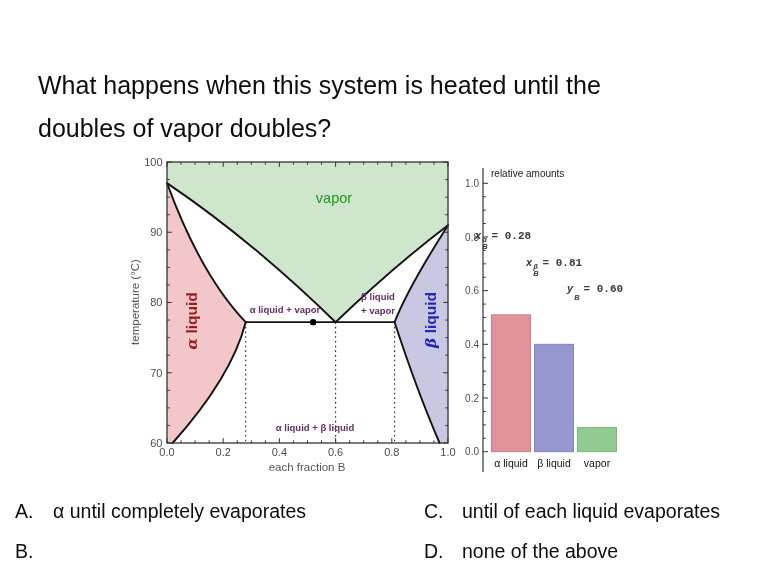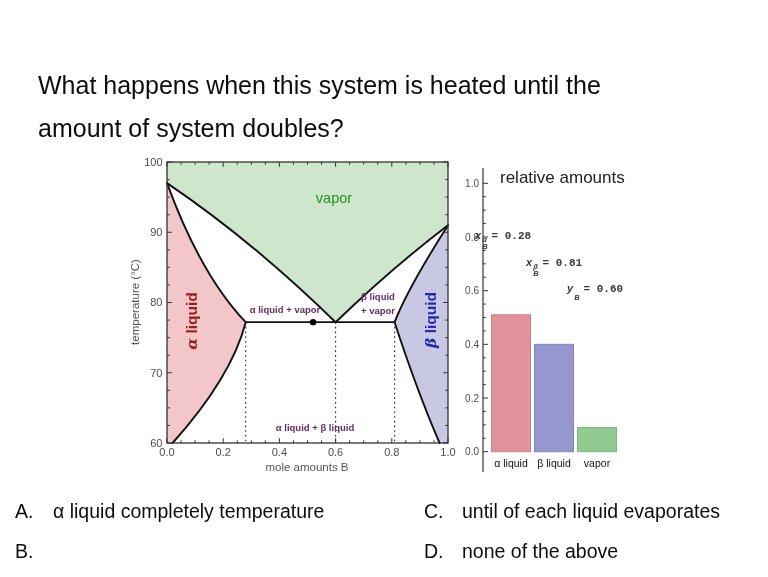--- a/index.html
+++ b/index.html
@@ -17,21 +17,21 @@
   .lbl-small{font-size:9.5px;font-weight:600;}
   .lbl-av{left:285px;top:269px;}
   .lbl-bv{left:378px;top:264px;text-align:center;line-height:14px;}
   .lbl-ab{left:315px;top:387px;}
   .axis-label{position:absolute;color:#555;font-size:11.5px;white-space:nowrap;}
   .ylab{left:135px;top:262px;transform:translate(-50%,-50%) rotate(-90deg);}
   .xlab{left:307px;top:427px;transform:translate(-50%,-50%);}
   
   .bc-wrap{position:absolute;left:455px;top:120px;width:250px;height:330px;}
   #bc-svg{position:absolute;left:0;top:0;width:250px;height:330px;}
-  .bc-title{position:absolute;left:45px;top:8px;font-size:17px;color:#222;}
+  .bc-title{position:absolute;left:36px;top:8px;font-size:10px;color:#222;}
   .bc-anno{position:absolute;font-size:11px;font-weight:700;color:#3a3a3a;white-space:nowrap;font-style:italic;}
   .bc-anno .ss{display:inline-flex;flex-direction:column;align-items:flex-start;
                font-size:7.5px;line-height:6.8px;vertical-align:-3px;margin-left:1px;}
   .bc-anno .rhs{font-style:normal;margin-left:4px;font-family:Liberation Mono, monospace;}
   .anno-1{left:20px;top:69px;}
   .anno-2{left:71px;top:96px;}
   .anno-3{left:112px;top:122px;}
   .bc-cat{position:absolute;top:297px;transform:translateX(-50%);font-size:10.5px;color:#111;white-space:nowrap;text-align:right;}
   .cat-0{left:56px;} .cat-1{left:99px;} .cat-2{left:142px;}
   
@@ -40,21 +40,21 @@
   .opt-a{left:15px;top:460px;} .opt-b{left:15px;top:500px;}
   .opt-c{left:424px;top:460px;} .opt-d{left:424px;top:500px;}
 </style>
 </head>
 <body>
 
 <div class="slide">
 
   <div class="qtitle">
     <div>What happens when this system is heated until the</div>
-    <div>amount of system doubles?</div>
+    <div>doubles of vapor doubles?</div>
   </div>
 
   <div class="pd-wrap">
     <svg id="pd-svg" viewBox="0 0 350 330">
       <g id="pd-fill">
           <path d="M49,12 L330,12 L330.0,75.2 Q273.8,118.1 217.6,172.2 Q133.3,90.0 49.0,33.1 Z" fill="#cde6cc"></path>
           <path d="M49.0,33.1 Q82.7,125.1 127.7,172.2 Q113.6,227.0 54.6,293.0 L49,293 Z" fill="#f3c7ca"></path>
           <path d="M330.0,75.2 Q289.3,139.2 276.6,172.2 Q299.1,241.0 321.6,293.0 L330,293 Z" fill="#c8c8e3"></path>
         </g>
       <g id="pd-curve">
@@ -159,21 +159,21 @@
           <text x="273.8" y="306" text-anchor="middle" font-size="11" fill="#4d4d4d">0.8</text>
           <text x="330" y="306" text-anchor="middle" font-size="11" fill="#4d4d4d">1.0</text>
           <text x="44.5" y="15.8" text-anchor="end" font-size="11" fill="#4d4d4d">100</text>
           <text x="44.5" y="86.05" text-anchor="end" font-size="11" fill="#4d4d4d">90</text>
           <text x="44.5" y="156.3" text-anchor="end" font-size="11" fill="#4d4d4d">80</text>
           <text x="44.5" y="226.55" text-anchor="end" font-size="11" fill="#4d4d4d">70</text>
           <text x="44.5" y="296.8" text-anchor="end" font-size="11" fill="#4d4d4d">60</text>
         </g>
     </svg>
     <div class="axis-label ylab">temperature (°C)</div>
-    <div class="axis-label xlab">mole amounts B</div>
+    <div class="axis-label xlab">each fraction B</div>
 
     <div class="pd-label lbl-vapor" style="color: rgb(33, 148, 33);">
       <span>vapor</span></div>
     <div class="pd-label lbl-alpha" style="color: rgb(158, 27, 27);">
       <span class="greek">α</span><span> liquid</span></div>
     <div class="pd-label lbl-beta" style="color: rgb(38, 38, 184);">
       <span class="greek">β</span><span> liquid</span></div>
     <div class="pd-label lbl-small lbl-av" style="color: rgb(102, 42, 102);">α liquid + vapor</div>
     <div class="pd-label lbl-small lbl-bv" style="color: rgb(102, 42, 102);">
       <div>β liquid</div>
@@ -243,21 +243,21 @@
         </span><span class="rhs">=  0.60</span>
     </div>
 
     <div class="bc-cat cat-0">α liquid</div>
     <div class="bc-cat cat-1">β liquid</div>
     <div class="bc-cat cat-2">vapor</div>
   </div>
 
   <div class="option opt-a">
     <span class="opt-letter">A.</span>
-    <span>α liquid completely temperature</span>
+    <span>α until completely evaporates</span>
   </div>
   <div class="option opt-b">
     <span class="opt-letter">B.</span>
   </div>
   <div class="option opt-c">
     <span class="opt-letter">C.</span>
     <span>until of each liquid evaporates</span>
   </div>
   <div class="option opt-d">
     <span class="opt-letter">D.</span>

